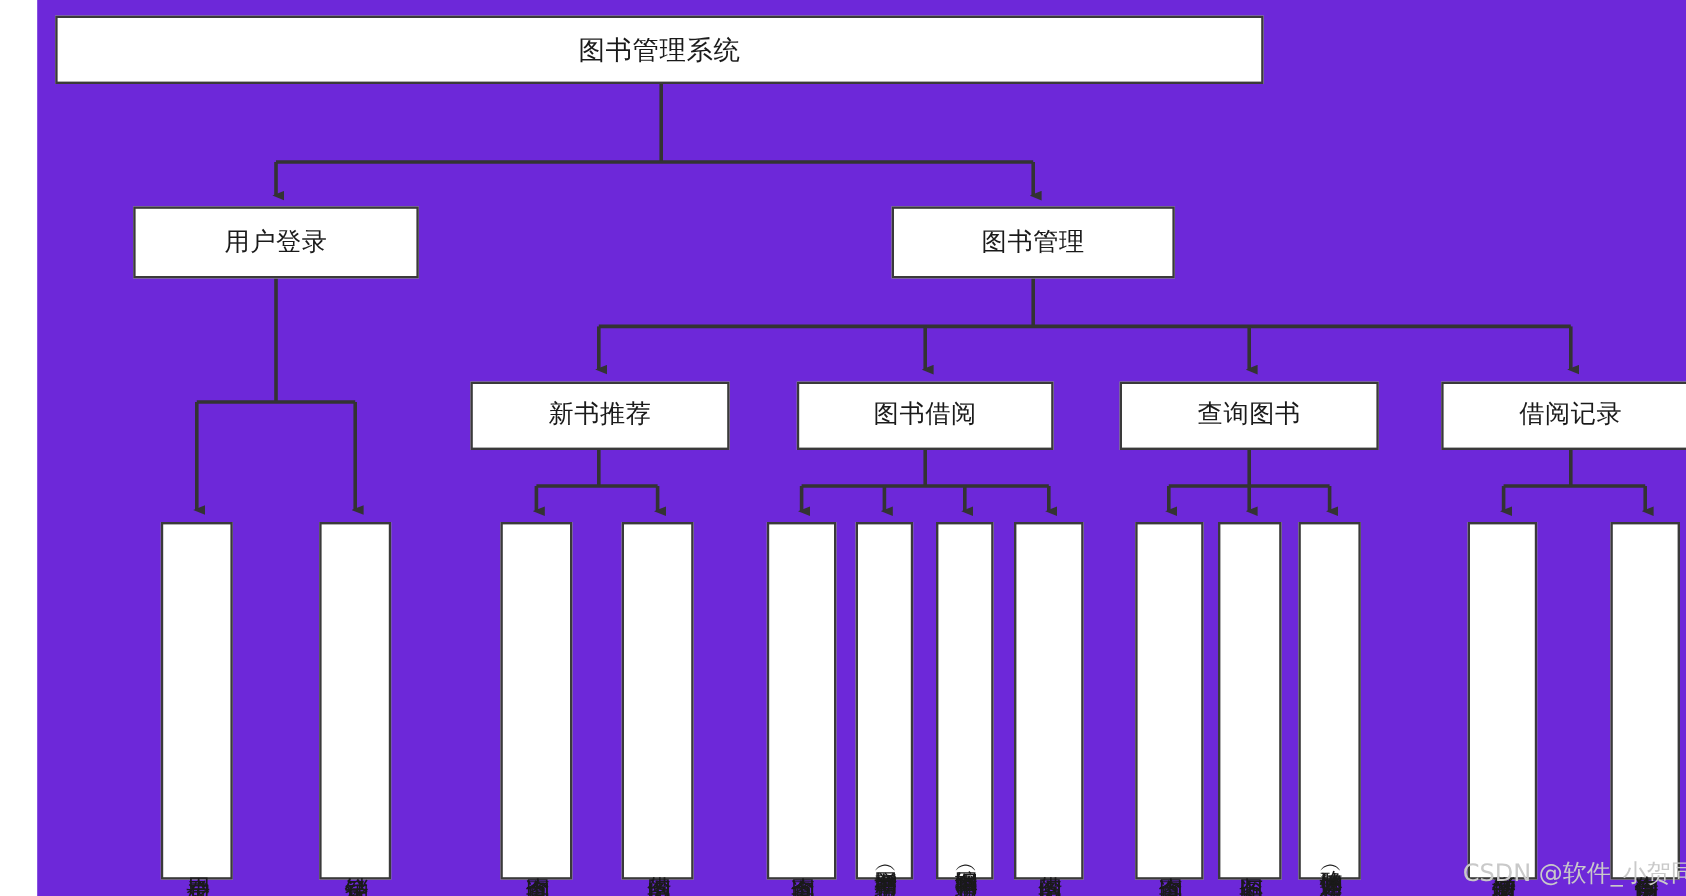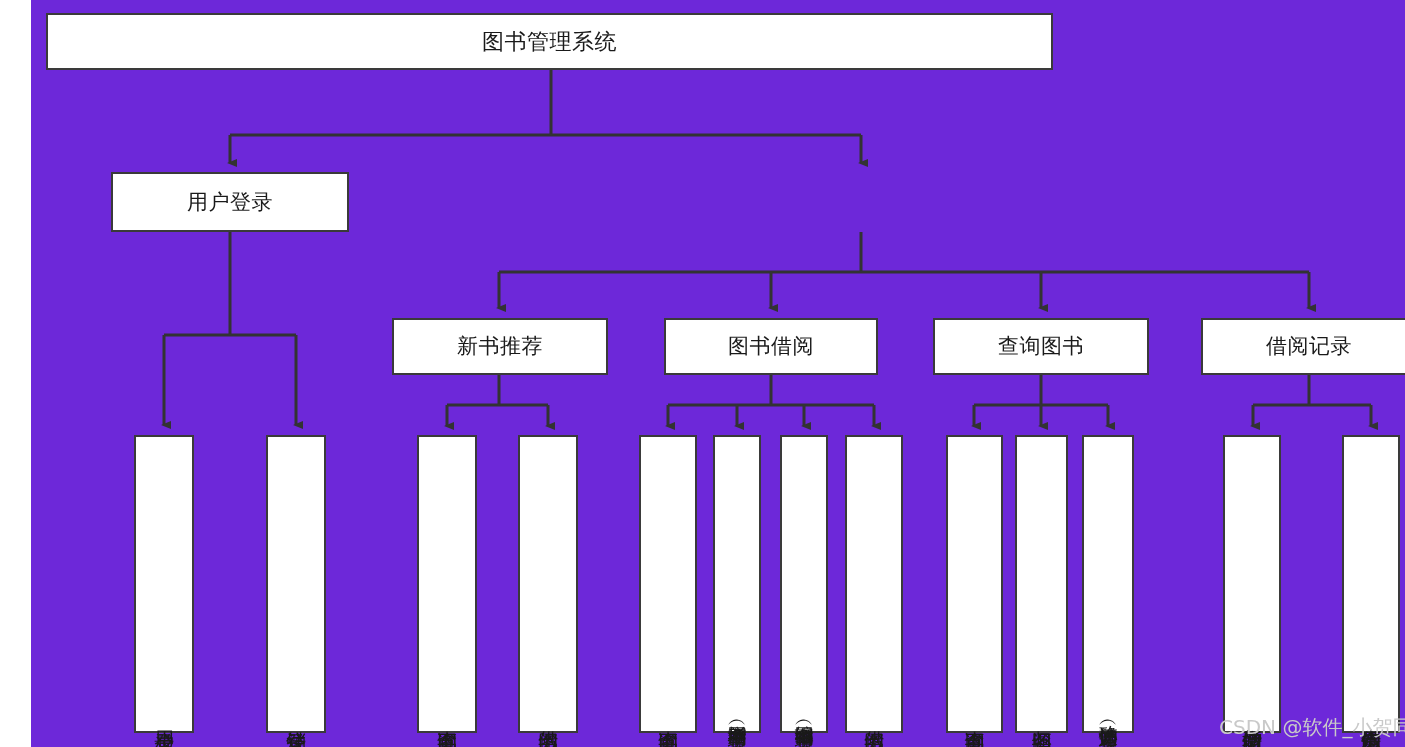--- a/index.html
+++ b/index.html
@@ -127,20 +127,23 @@
     </g>
   </svg>
 
   <div class="node root" style="left:15px; top:13px; width:1007px; height:57px;">
     <span class="lbl">图书管理系统</span>
   </div>
 
   <div class="node" style="left:80px; top:172px; width:238px; height:60px;">
     <span class="lbl">用户登录</span>
   </div>
+  <div class="node" style="left:712px; top:172px; width:236px; height:60px;">
+    <span class="lbl">图书管理</span>
+  </div>
 
   <div class="node" style="left:633px; top:318px; width:214px; height:57px;">
     <span class="lbl">图书借阅</span>
   </div>
   <div class="node" style="left:361px; top:318px; width:216px; height:57px;">
     <span class="lbl">新书推荐</span>
   </div>
   <div class="node" style="left:902px; top:318px; width:216px; height:57px;">
     <span class="lbl">查询图书</span>
   </div>

